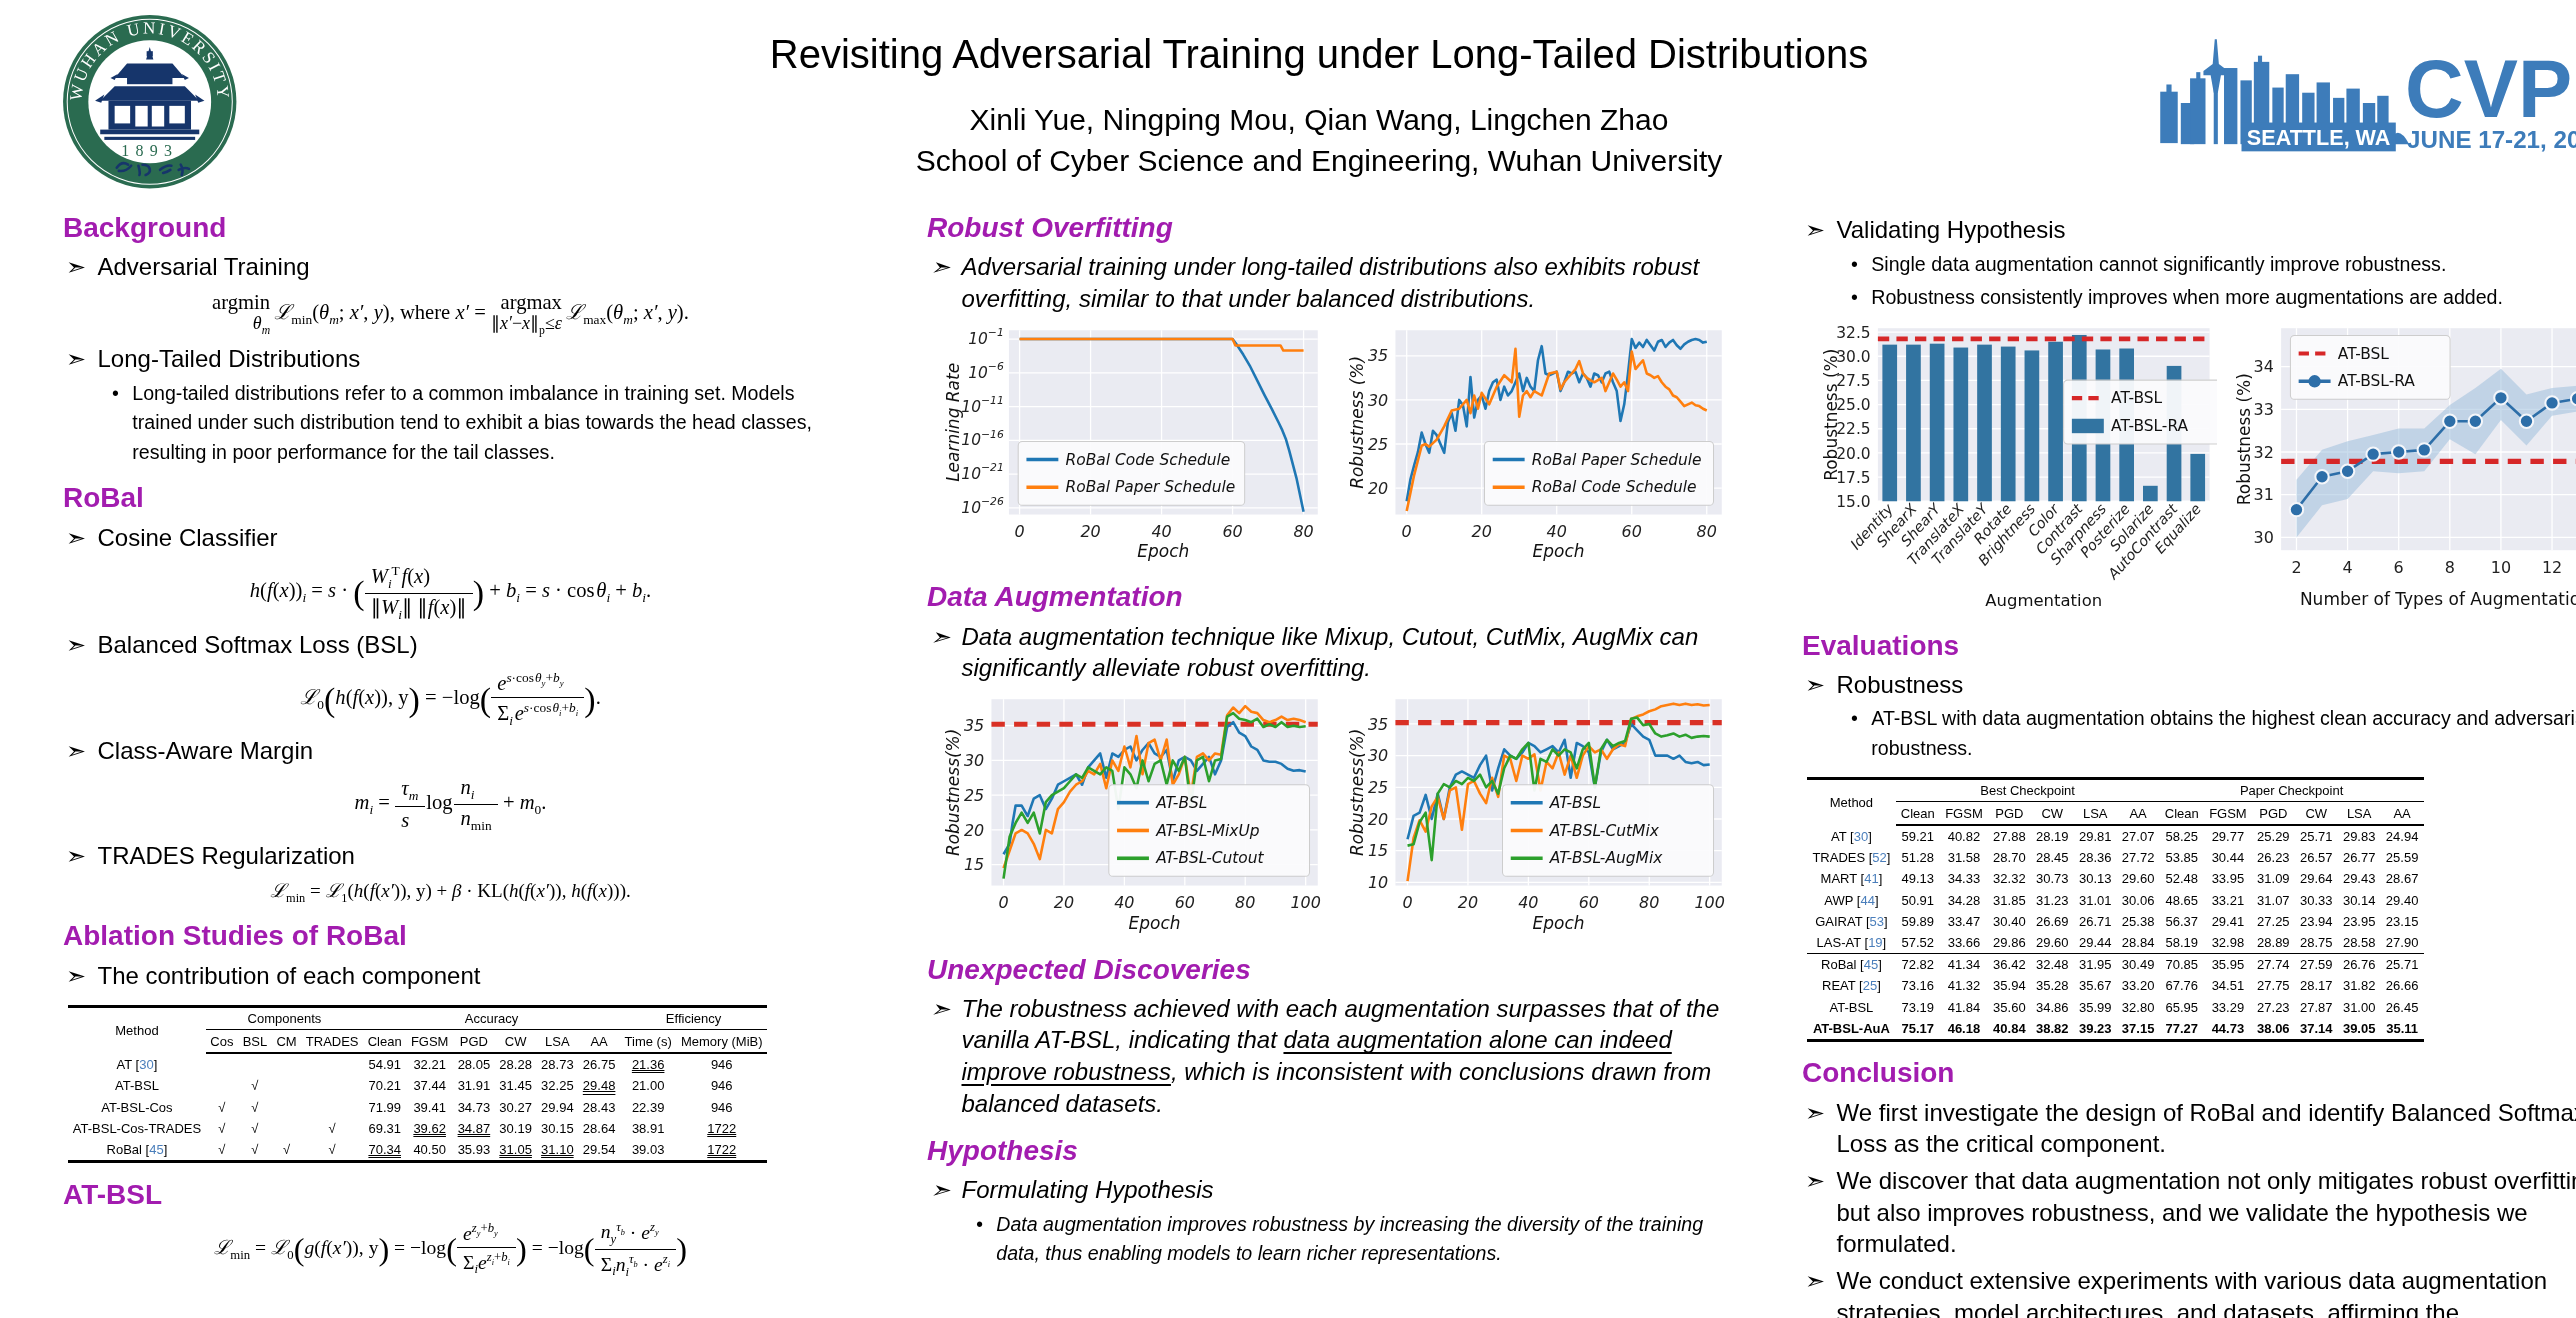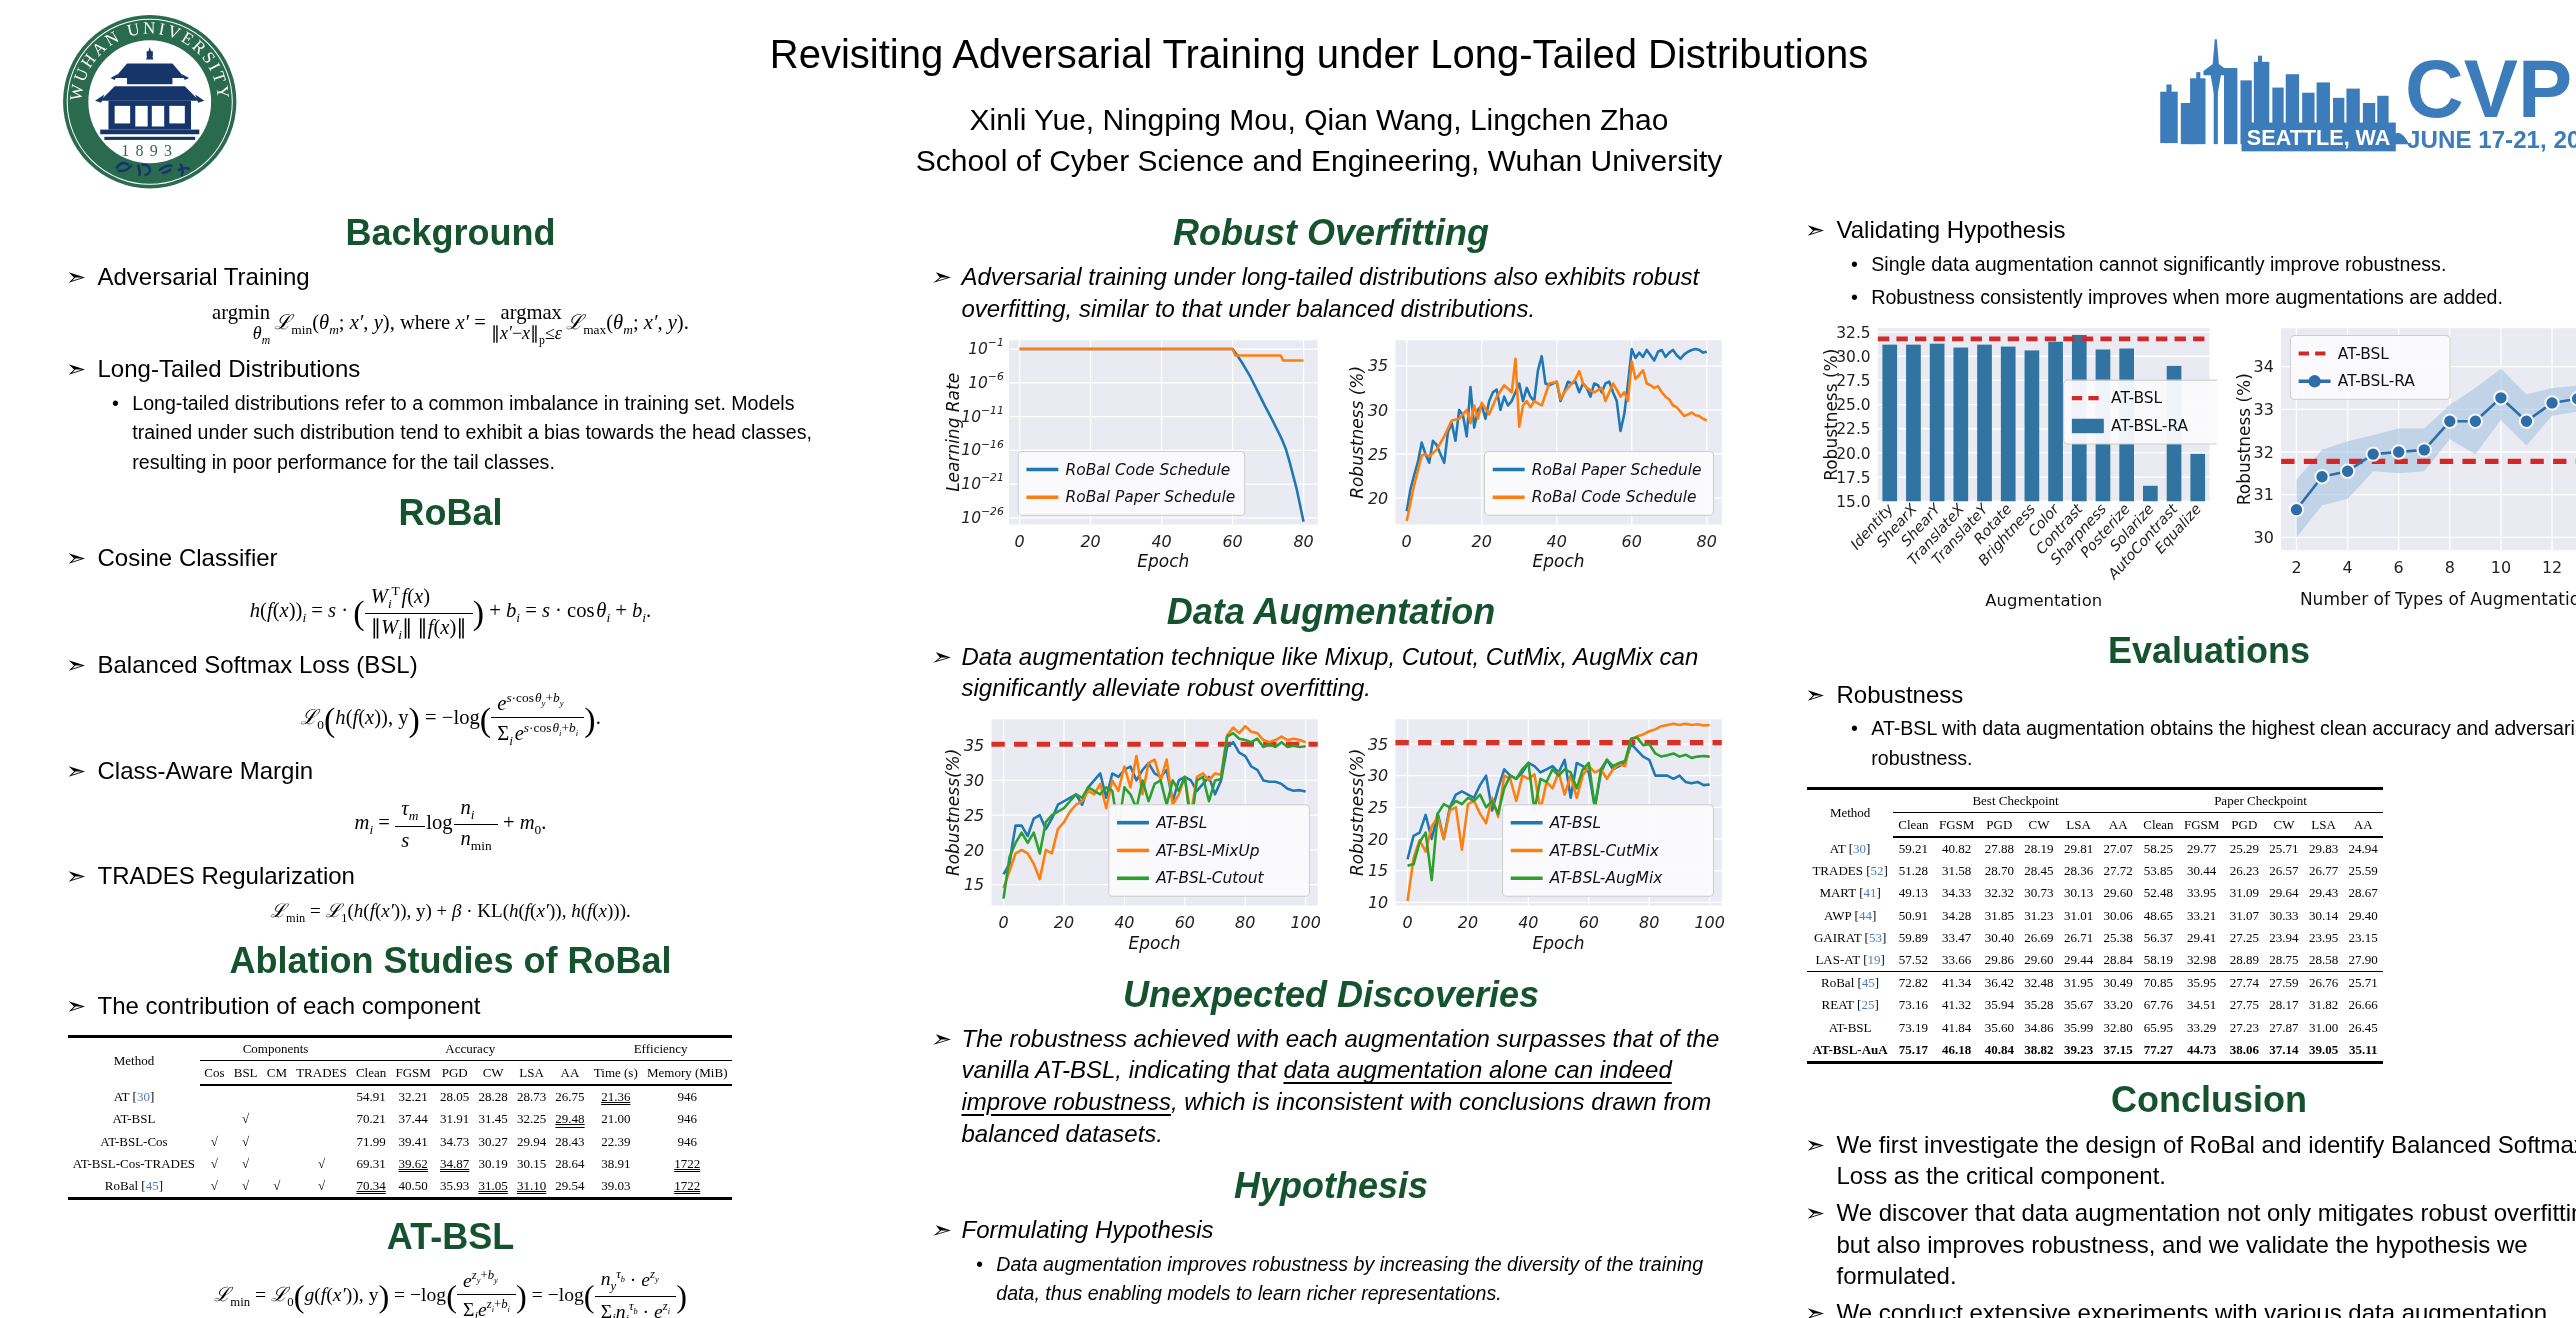--- a/index.html
+++ b/index.html
@@ -10,41 +10,41 @@
   .p-title{font-size:40px;font-weight:500;margin:0;}
   .p-authors{font-size:30px;margin-top:26px;}
   .p-affil{font-size:30px;margin-top:7.2px;}
   .wu-logo{position:absolute;left:61px;top:13.4px;}
   .cvpr-logo{position:absolute;right:26px;top:31px;}
   
   .col{position:absolute;top:207px;}
   .c1{left:63px;width:775px;}
   .c2{left:927px;width:808px;font-style:italic;}
   .c3{left:1802px;width:814px;}
-  h2{color:#14532d;font-size:36px;margin:15.5px 0 7.2px 0;letter-spacing:0;text-align:center;}
+  h2{color:#a21caf;font-size:28px;margin:15.5px 0 7.2px 0;letter-spacing:0;}
   .col h2:first-child{margin-top:5.2px;}
   .tli{font-size:24px;display:flex;gap:11.3px;margin:5.2px 0 3.1px 3.1px;line-height:1.32;}
   .tli .arrow{flex:0 0 auto;}
   .sbl{font-size:19.6px;display:flex;gap:13.4px;margin:4.1px 0 3.1px 49px;line-height:1.5;}
   .sbl .dot{flex:0 0 auto;}
   .fm{font-family:"Liberation Serif",serif;font-size:20.6px;text-align:center;margin:8.2px 0 6.2px 0;line-height:1.15;}
   .fm .frac{display:inline-block;vertical-align:middle;text-align:left;}
   .fm .frac .num{display:block;border-bottom:1.5px solid #000;padding:1px 6.2px 2.1px;}
   .fm .frac .den{display:block;padding:2.1px 6.2px 0;}
   .fm .stack{display:inline-block;text-align:right;vertical-align:middle;}
   .fm .stack .under{display:block;font-size:18px;margin-top:-2.1px;}
   .fm .big{font-size:165%;font-weight:200;vertical-align:middle;}
   .fm sub,.fm sup{font-size:65%;}
   u{text-underline-offset:4.1px;}
   
   .chart-row{display:flex;gap:18.5px;margin:8.2px 0 2.1px 14.4px;}
   .chart{background:#fff;}
   
   .tbl-wrap{margin:13.4px 0 0 5.2px;}
-  table.sci{border-collapse:collapse;font-family:Liberation Serif, serif;color:#000;}
+  table.sci{border-collapse:collapse;font-family:Liberation Sans, sans-serif;color:#000;}
   table.sci th,table.sci td{text-align:center;font-weight:normal;}
   table.abl{font-size:13px;}
   table.abl th,table.abl td{padding:3.1px 4.6px;}
   table.evl{font-size:13px;}
   table.evl th,table.evl td{padding:3.1px 5.2px;}
   .rule-top{border-top:3.1px solid #000;}
   .rule-bot{border-bottom:3.1px solid #000;}
   th.grp{border-bottom:1px solid #000;}
   tr.subhead th{border-bottom:2.1px double #000;padding-top:4.1px;}
   td.b{font-weight:bold;}

